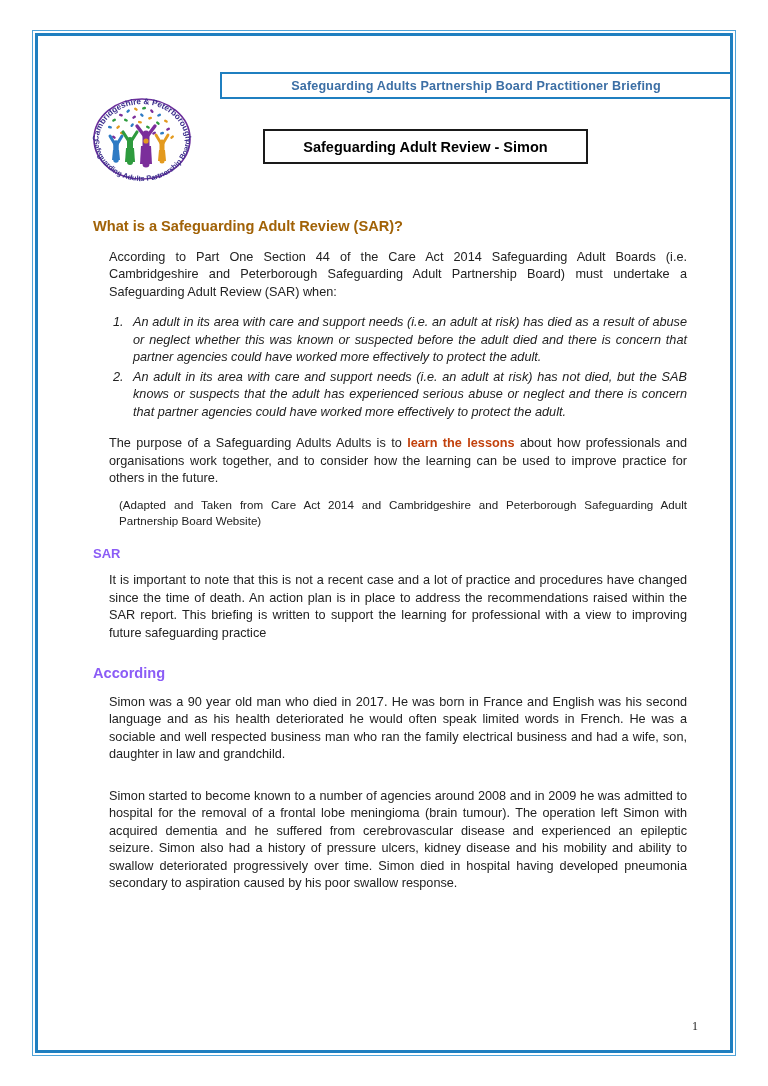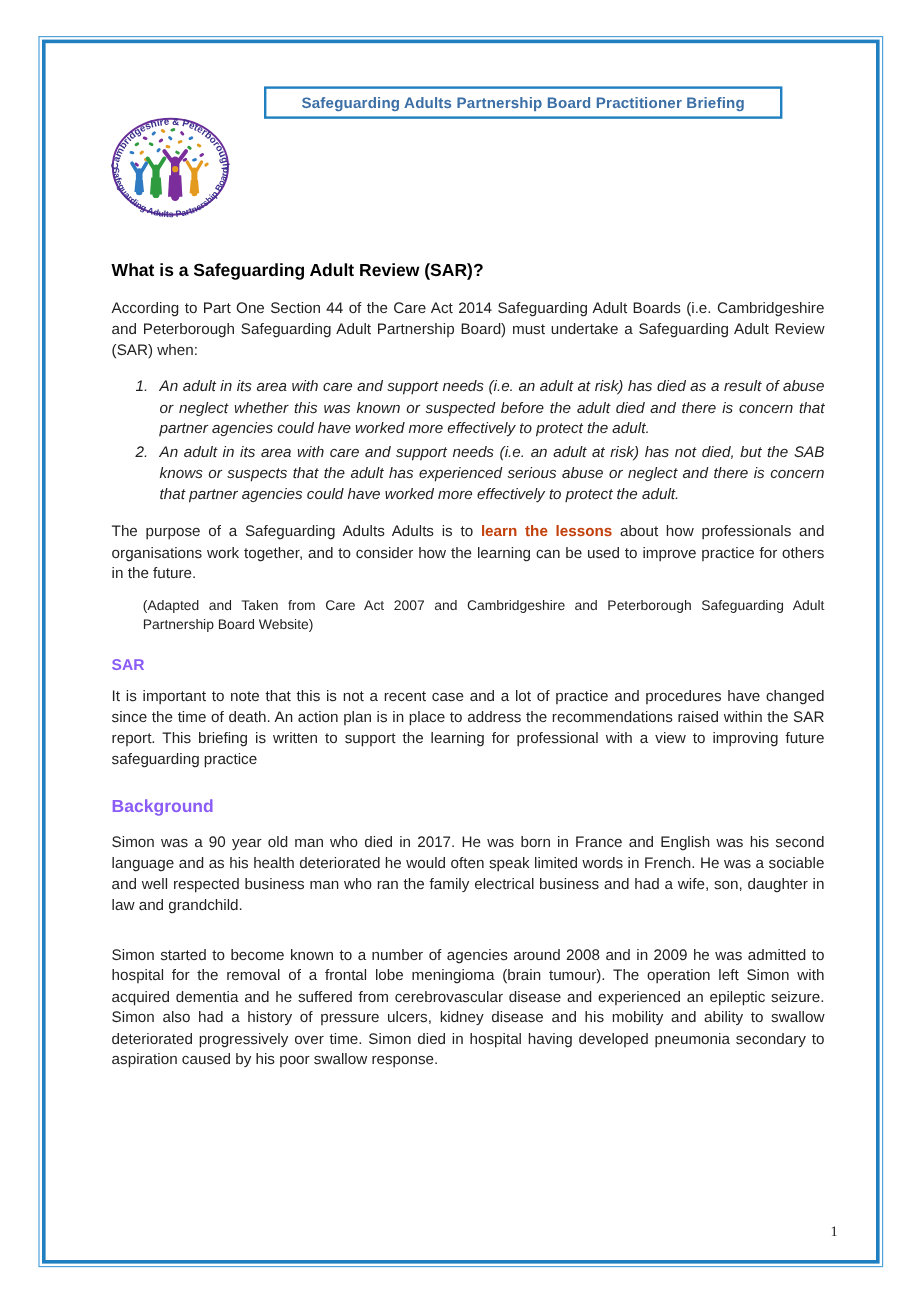--- a/index.html
+++ b/index.html
@@ -47,21 +47,21 @@
     top: 50px;
     width: 112px;
     height: 102px;
   }
   .logo svg { display:block; }
 
   .banner {
     position: absolute;
     left: 182px;
     top: 36px;
-    width: 432px;
+    width: 512px;
     height: 27px;
     box-sizing: border-box;
     border: 2px solid #1F7FC0;
     display: flex;
     align-items: center;
     justify-content: center;
   }
   .banner-text {
     font-size: 12.6px;
     font-weight: bold;
@@ -94,36 +94,36 @@
     position: absolute;
     left: 55px;
     top: 182px;
     width: 594px;
   }
 
   h2.section-h {
     margin: 0 0 13px 0;
     font-size: 14.6px;
     font-weight: bold;
-    color: #000000;
+    color: #a16207;
     line-height: 1.2;
   }
   h3.section-h {
     margin: 0 0 11px 0;
     font-size: 13px;
     font-weight: bold;
     color: #8b5cf6;
     line-height: 1.2;
   }
   h3.bg-h {
     font-size: 14.6px;
   }
 
   p.body {
-    margin: 0 0 13px 0;
+    margin: 0 0 13px 16px;
     font-size: 12.7px;
     line-height: 1.38;
     color: #222222;
     text-align: justify;
   }
   p.body.tight { margin-bottom: 9px; }
 
   ol.sar-list {
     margin: 0 0 14px 0;
     padding-left: 34px;
@@ -235,48 +235,51 @@
             <path d="M76,59 L70,49 M76,59 L82,49" stroke="#E39A1E" stroke-width="2.8" fill="none"></path>
             <path d="M72,75 L80,75 L79,64 L73,64 Z" fill="#E39A1E"></path>
           </g>
         </svg>
       </div>
 
       <div class="banner">
         <span class="banner-text">Safeguarding Adults Partnership Board Practitioner Briefing</span>
       </div>
 
+      <div class="title-box">
+        <span class="title-text">Safeguarding Adult Review - Simon</span>
+      </div>
     </div>
 
     <div class="content">
 
       <h2 class="section-h">What is a Safeguarding Adult Review (SAR)?</h2>
 
       <p class="body">According to Part One Section 44 of the Care Act 2014 Safeguarding Adult Boards (i.e. Cambridgeshire and Peterborough Safeguarding Adult Partnership Board) must undertake a Safeguarding Adult Review (SAR) when:</p>
 
       <ol class="sar-list">
         <li>An adult in its area with care and support needs (i.e. an adult at risk) has died as a result of abuse or neglect whether this was known or suspected before the adult died and there is concern that partner agencies could have worked more effectively to protect the adult.</li>
         <li>An adult in its area with care and support needs (i.e. an adult at risk) has not died, but the SAB knows or suspects that the adult has experienced serious abuse or neglect and there is concern that partner agencies could have worked more effectively to protect the adult.</li>
       </ol>
 
       <p class="body tight"><span>The purpose of a Safeguarding Adults Adults is to </span><span class="hl-blue">learn the lessons</span><span> about how professionals and organisations work together, and to consider how the learning can be used to improve practice for others in the future.</span></p>
 
-      <p class="attribution">(Adapted and Taken from Care Act 2007 and Cambridgeshire and Peterborough Safeguarding Adult Partnership Board Website)</p>
+      <p class="attribution">(Adapted and Taken from Care Act 2014 and Cambridgeshire and Peterborough Safeguarding Adult Partnership Board Website)</p>
 
       <h3 class="section-h">SAR</h3>
 
       <p class="body">It is important to note that this is not a recent case and a lot of practice and procedures have changed since the time of death.  An action plan is in place to address the recommendations raised within the SAR report.  This briefing is written to support the learning for professional with a view to improving future safeguarding practice</p>
 
       <div class="gap-s"></div>
 
 
 
       <div class="gap-s"></div>
 
-      <h3 class="section-h bg-h">Background</h3>
+      <h3 class="section-h bg-h">According</h3>
 
       <p class="body">Simon was a 90 year old man who died in 2017. He was born in France and English was his second language and as his health deteriorated he would often speak limited words in French. He was a sociable and well respected business man who ran the family electrical business and had a wife, son, daughter in law and grandchild.</p>
 
       <div class="gap-m"></div>
 
       <p class="body">Simon started to become known to a number of agencies around 2008 and in 2009 he was admitted to hospital for the removal of a frontal lobe meningioma (brain tumour). The operation left Simon with acquired dementia and he suffered from cerebrovascular disease and experienced an epileptic seizure. Simon also had a history of pressure ulcers, kidney disease and his mobility and ability to swallow deteriorated progressively over time. Simon died in hospital having developed pneumonia secondary to aspiration caused by his poor swallow response.</p>
     </div>
 
     <div class="page-num">1</div>
 

